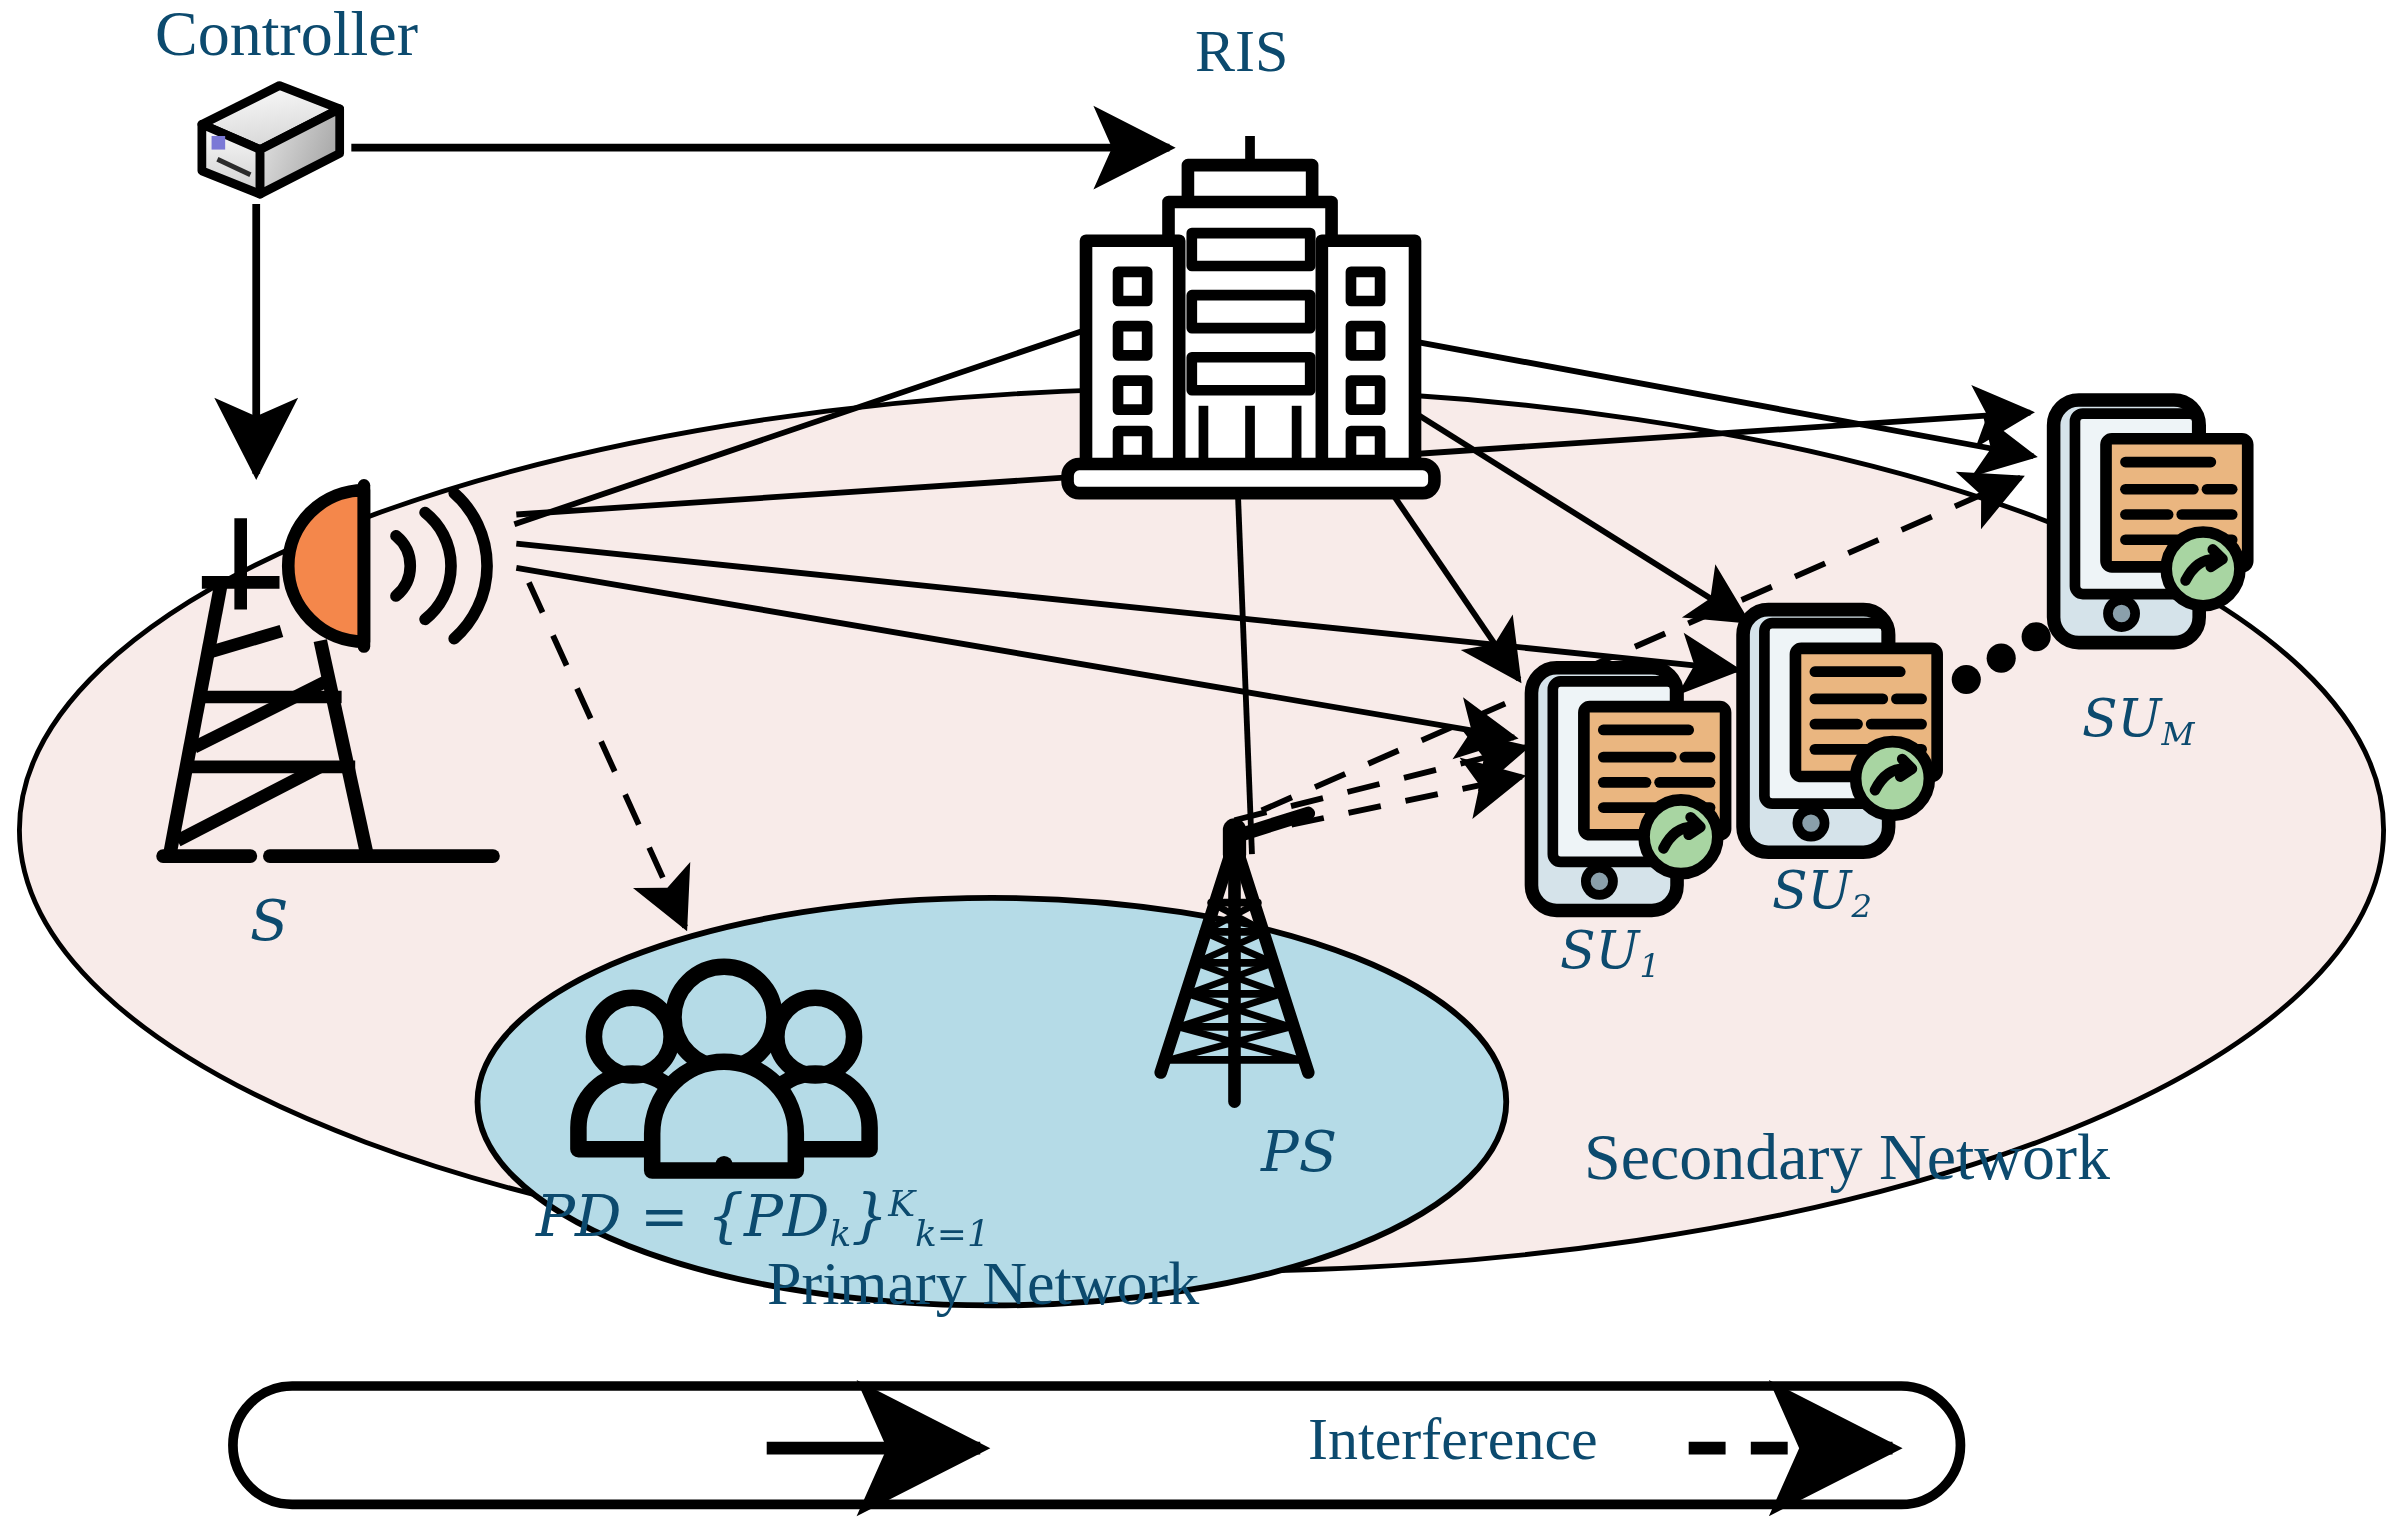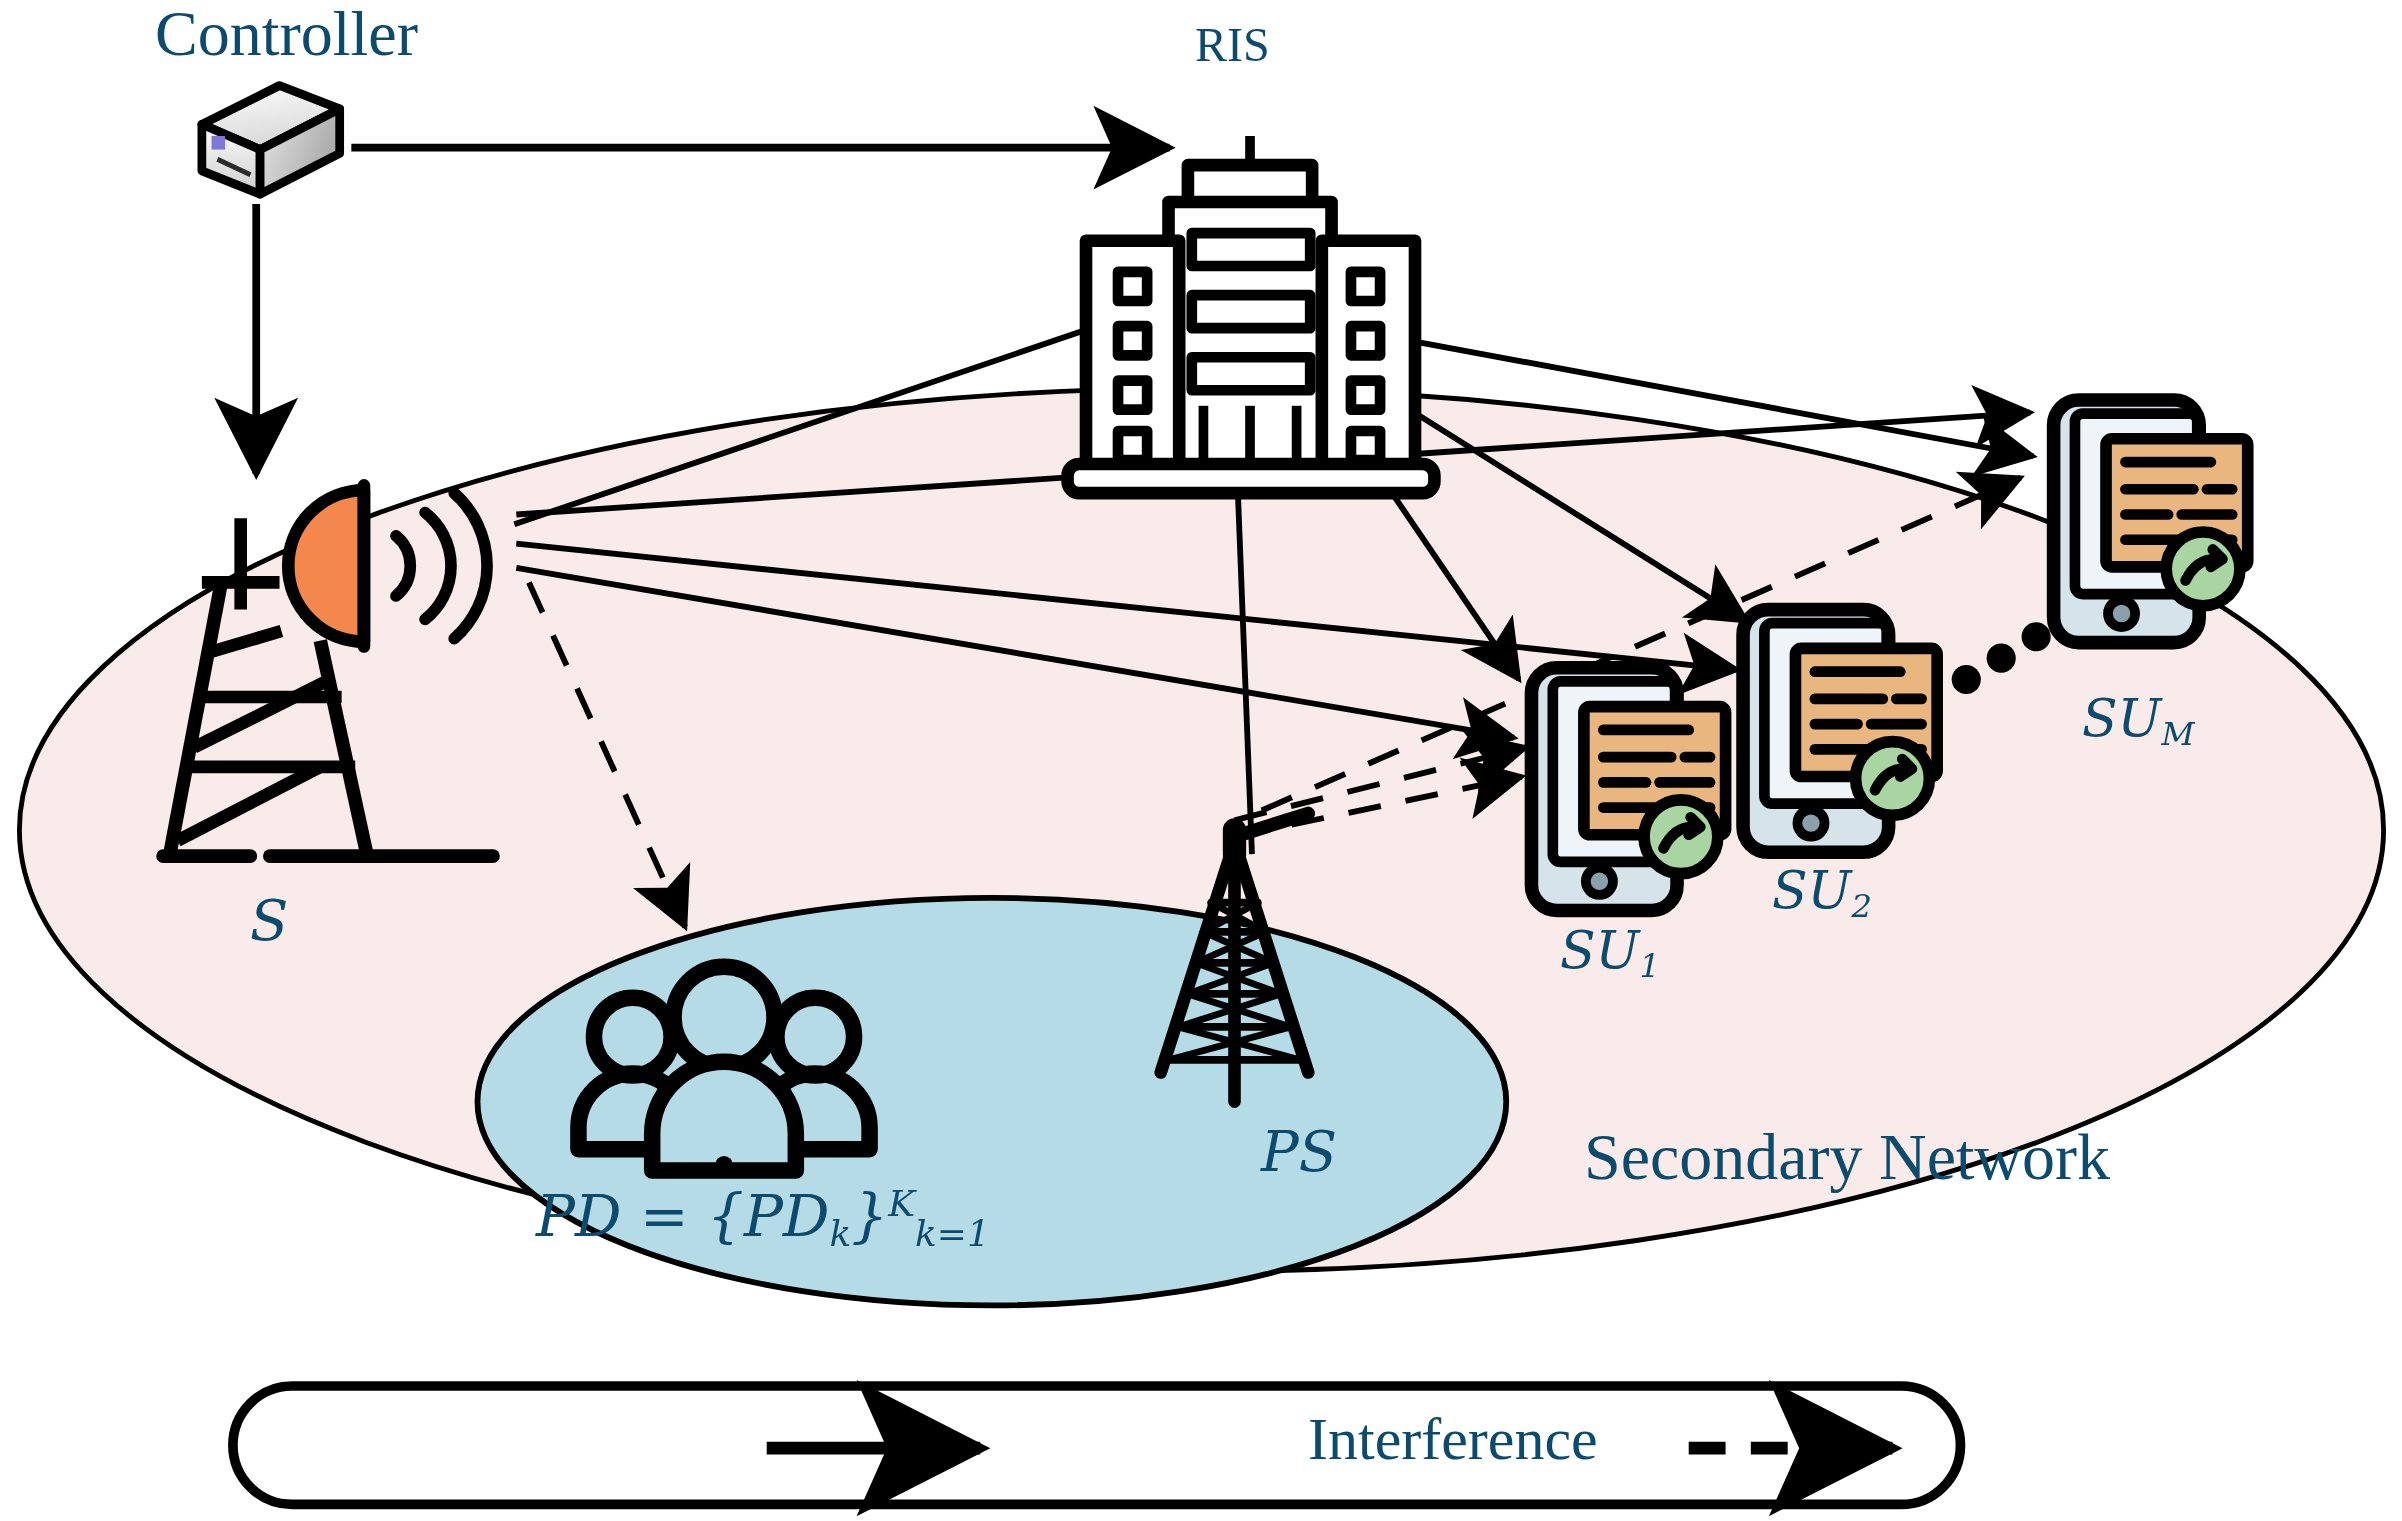--- a/index.html
+++ b/index.html
@@ -266,21 +266,21 @@
 
     <g>
       <rect x="240" y="1428" width="1780" height="122" rx="61" fill="#fff" stroke="#000" stroke-width="10"></rect>
       <line x1="790" y1="1492" x2="1010" y2="1492" stroke="#000" stroke-width="13" marker-end="url(#ah)"></line>
       <line x1="1740" y1="1492" x2="1950" y2="1492" stroke="#000" stroke-width="13" stroke-dasharray="38 26" marker-end="url(#ah)"></line>
     </g>
   </svg>
 
   <div class="lbl lbl-plain" style="left:155px;top:1.9px;font-size:64px;">Controller</div>
 
-  <div class="lbl lbl-plain" style="left:1195px;top:21.3px;font-size:48px;">RIS</div>
+  <div class="lbl lbl-plain" style="left:1195px;top:21.3px;font-size:60px;">RIS</div>
 
   <div class="lbl lbl-script" style="left:250px;top:893px;font-size:56px;">S</div>
 
   <div class="lbl lbl-script" style="left:1261px;top:1124px;font-size:56px;">PS</div>
 
   <div class="lbl lbl-script" style="left:1560px;top:924px;font-size:52px;">
     <span>SU</span><span class="sub">1</span>
   </div>
 
   <div class="lbl lbl-script" style="left:1772px;top:864px;font-size:52px;">
@@ -290,20 +290,21 @@
   <div class="lbl lbl-script" style="left:2082px;top:656px;font-size:52px;margin-top:36px;">
     <span>SU</span><span class="sub">M</span>
   </div>
 
   <div class="lbl lbl-script" style="left:536px;top:1186px;font-size:58px;">
     <span>PD</span>
     <span>=</span>
     <span>{</span><span>PD</span><span class="sub">k</span><span>}</span><span class="sup">K</span><span class="sub">k=1</span>
   </div>
 
+  <div class="lbl lbl-plain" style="left:767px;top:1252px;font-size:62px;">Primary Network</div>
 
   <div class="lbl lbl-plain" style="left:1584px;top:1124px;font-size:66px;">Secondary Network</div>
 
 
   <div class="lbl lbl-plain" style="left:1308px;top:1409px;font-size:60px;">Interference</div>
 
 </div>
 
 
 </body></html>

